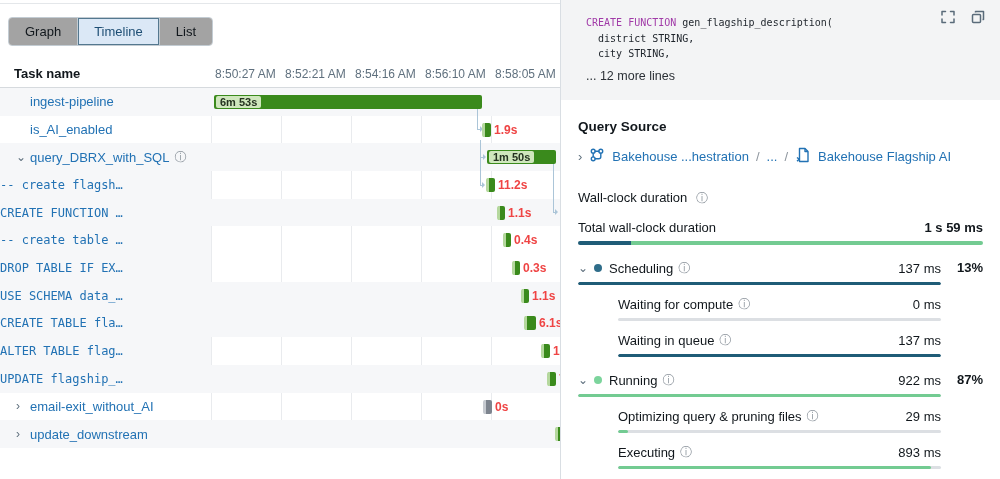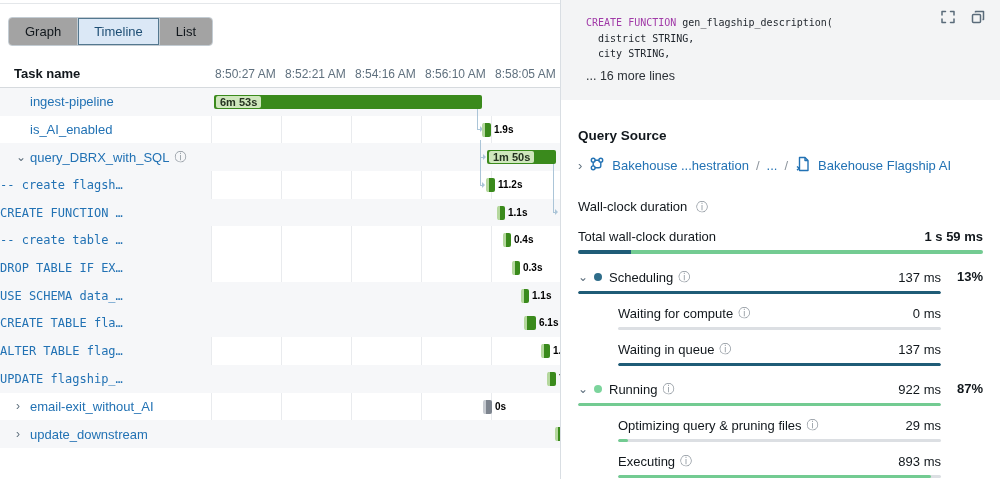--- a/index.html
+++ b/index.html
@@ -30,38 +30,38 @@
   .lvl1{padding-left:30px;}
   .lvlc{padding-left:16px;}
   .lvl2{}
   .chev{color:#5f707e;font-size:12px;width:14px;line-height:10px;cursor:pointer;}
   .info{color:#8d959d;font-size:12px;margin-left:5px;cursor:pointer;}
 
   .bar{position:absolute;height:14px;background:#3a8a1c;border-radius:2px;display:flex;align-items:center;box-sizing:border-box;}
   .bar.sliver{border-left:3px solid #b5d89e;}
   .bar.gray{background:#7d848e;border-left-color:#c6cad0;}
   .chip{background:#cfe7bd;color:#253321;font-size:11px;font-weight:700;line-height:12px;padding:0 4px;margin-left:2px;border-radius:2px;white-space:nowrap;}
-  .bar-label{position:absolute;font-size:10px;font-weight:600;color:#000000;white-space:nowrap;line-height:14px;}
+  .bar-label{position:absolute;font-size:12px;font-weight:600;color:#ef4444;white-space:nowrap;line-height:14px;}
 
   .cl{position:absolute;}
   .cl.v{border-left:1.5px solid #abc5d8;width:0;}
   .cl.h{border-top:1.5px solid #abc5d8;height:0;}
   .arr{position:absolute;width:0;height:0;border:3.5px solid transparent;border-left-color:#abc5d8;}
 
   
   .right-pane{position:absolute;left:560px;top:0;width:440px;height:479px;background:#fff;border-left:1px solid #d9dee3;box-sizing:border-box;}
   .codeblock{position:relative;height:100px;background:#f3f4f5;padding:15px 16px 0 25px;box-sizing:border-box;}
   .codeline{font-family:"DejaVu Sans Mono",monospace;font-size:10px;line-height:15.5px;color:#1d232a;white-space:pre;}
   .kw{color:#a13ba8;}
   .more-lines{font-size:12.5px;color:#2b3036;margin-top:7px;font-family:"Liberation Sans",sans-serif;}
   .code-icons{position:absolute;top:9px;right:14px;display:flex;gap:14px;}
   .code-icons svg{cursor:pointer;}
 
   .panel-body{padding:0 17px;}
-  .qs-heading{margin-top:28px;font-size:13.5px;font-weight:700;color:#11171c;}
+  .qs-heading{margin-top:19px;font-size:13.5px;font-weight:700;color:#11171c;}
   .crumbs{margin-top:13px;display:flex;align-items:center;gap:7px;font-size:13px;}
   .crumb{color:#2272b4;cursor:pointer;white-space:nowrap;}
   .crumb-sep{color:#8d959d;}
   .crumb-chev{color:#5f707e;font-size:13px;cursor:pointer;}
   .crumbs svg{flex:none;}
 
   .wc-label{margin-top:24px;font-size:13px;color:#11171c;}
   .total-row{margin-top:13px;display:flex;justify-content:space-between;align-items:center;font-size:13px;}
   .total-val{font-weight:700;}
   .total-bar{margin-top:6px;height:4px;border-radius:2px;overflow:hidden;display:flex;}
@@ -222,21 +222,21 @@
     <div class="bar sliver" style="top:339px;left:555px;width:10px"></div>
   </div>
 </div>
 
 <div class="right-pane">
 
   <div class="codeblock">
     <div class="codeline"><span class="kw">CREATE FUNCTION</span><span> gen_flagship_description(</span></div>
     <div class="codeline">  district STRING,</div>
     <div class="codeline">  city STRING,</div>
-    <div class="more-lines">... 16 more lines</div>
+    <div class="more-lines">... 12 more lines</div>
     <div class="code-icons">
       <span>
         <svg width="16" height="16" viewBox="0 0 16 16" fill="none" stroke="#5a6b7a" stroke-width="1.5" stroke-linecap="round" stroke-linejoin="round">
           <path d="M2 6V2.5h3.5"></path>
             <path d="M10.5 2.5H14V6"></path>
             <path d="M14 10v3.5h-3.5"></path>
             <path d="M5.5 13.5H2V10"></path>
         </svg>
       </span>
       <span>

